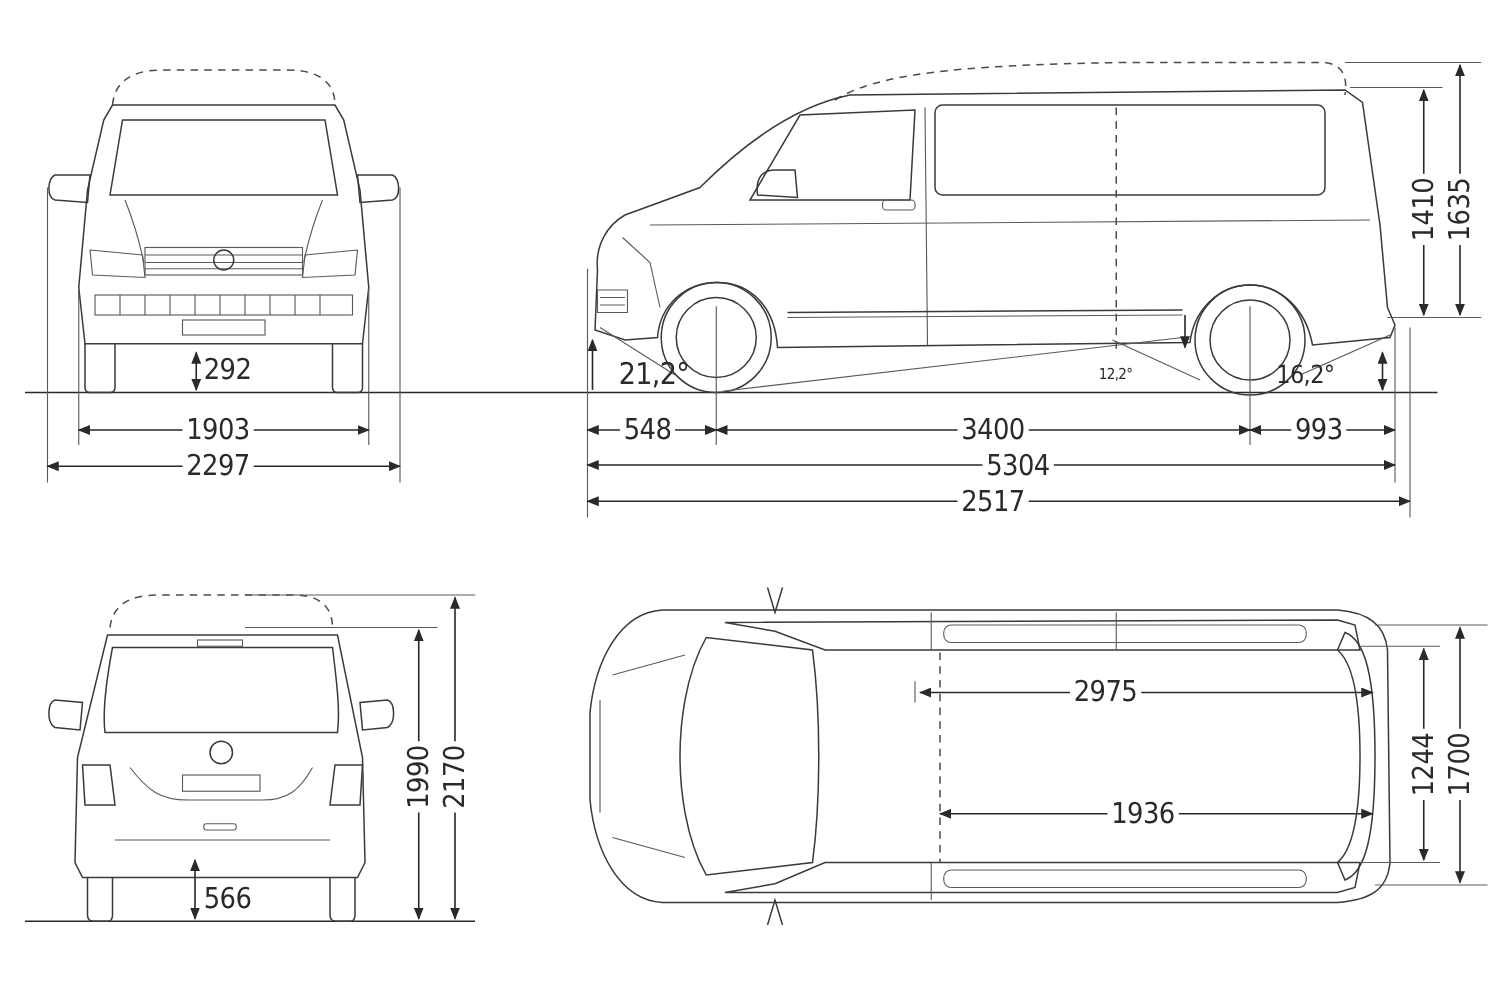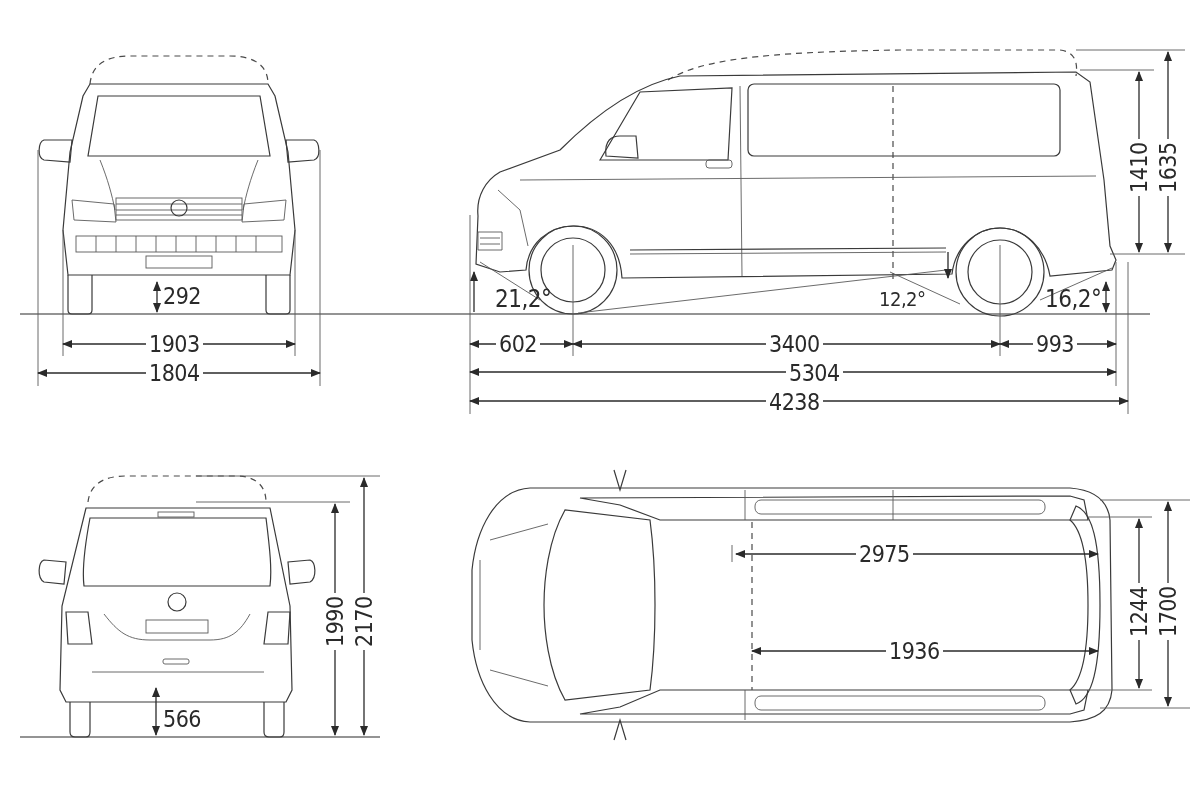--- a/index.html
+++ b/index.html
@@ -153,30 +153,30 @@
     <line class="thin" x1="1088" y1="690" x2="1152" y2="690"></line>
     <line class="thin" x1="1100" y1="500" x2="1190" y2="500"></line>
     <line class="thin" x1="1100" y1="708" x2="1190" y2="708"></line>
     <line class="dim" x1="1139" y1="519" x2="1139" y2="688" marker-start="url(#ah)" marker-end="url(#ah)"></line>
     <line class="dim" x1="1168" y1="502" x2="1168" y2="706" marker-start="url(#ah)" marker-end="url(#ah)"></line>
   </g>
 </svg>
 
 <span class="lbl nobg" style="left:160px;top:283px;">292</span>
 <span class="lbl" style="left:146px;top:331px;">1903</span>
-<span class="lbl" style="left:146px;top:360px;">1804</span>
+<span class="lbl" style="left:146px;top:360px;">2297</span>
 
 <span class="lbl nobg" style="left:476px;top:286px;font-size:24px;margin-left:16px;">21,2°</span>
-<span class="lbl nobg" style="left:876px;top:286px;font-size:20px;">12,2°</span>
-<span class="lbl nobg" style="left:1042px;top:286px;font-size:24px;">16,2°</span>
-<span class="lbl" style="left:496px;top:331px;">602</span>
+<span class="lbl nobg" style="left:876px;top:286px;font-size:12px;">12,2°</span>
+<span class="lbl nobg" style="left:1018px;top:286px;font-size:20px;">16,2°</span>
+<span class="lbl" style="left:496px;top:331px;">548</span>
 <span class="lbl" style="left:766px;top:331px;">3400</span>
 <span class="lbl" style="left:1033px;top:331px;">993</span>
 <span class="lbl" style="left:766px;top:360px;margin-left:20px;">5304</span>
-<span class="lbl" style="left:766px;top:389px;">4238</span>
+<span class="lbl" style="left:766px;top:389px;">2517</span>
 <span class="lbl vert" style="left:1126px;top:196px;">1410</span>
 <span class="lbl vert" style="left:1155px;top:196px;">1635</span>
 
 <span class="lbl nobg" style="left:160px;top:706px;">566</span>
 <span class="lbl vert" style="left:322px;top:650px;">1990</span>
 <span class="lbl vert" style="left:351px;top:650px;">2170</span>
 
 <span class="lbl" style="left:856px;top:541px;">2975</span>
 <span class="lbl" style="left:886px;top:638px;">1936</span>
 <span class="lbl vert" style="left:1126px;top:640px;">1244</span>

